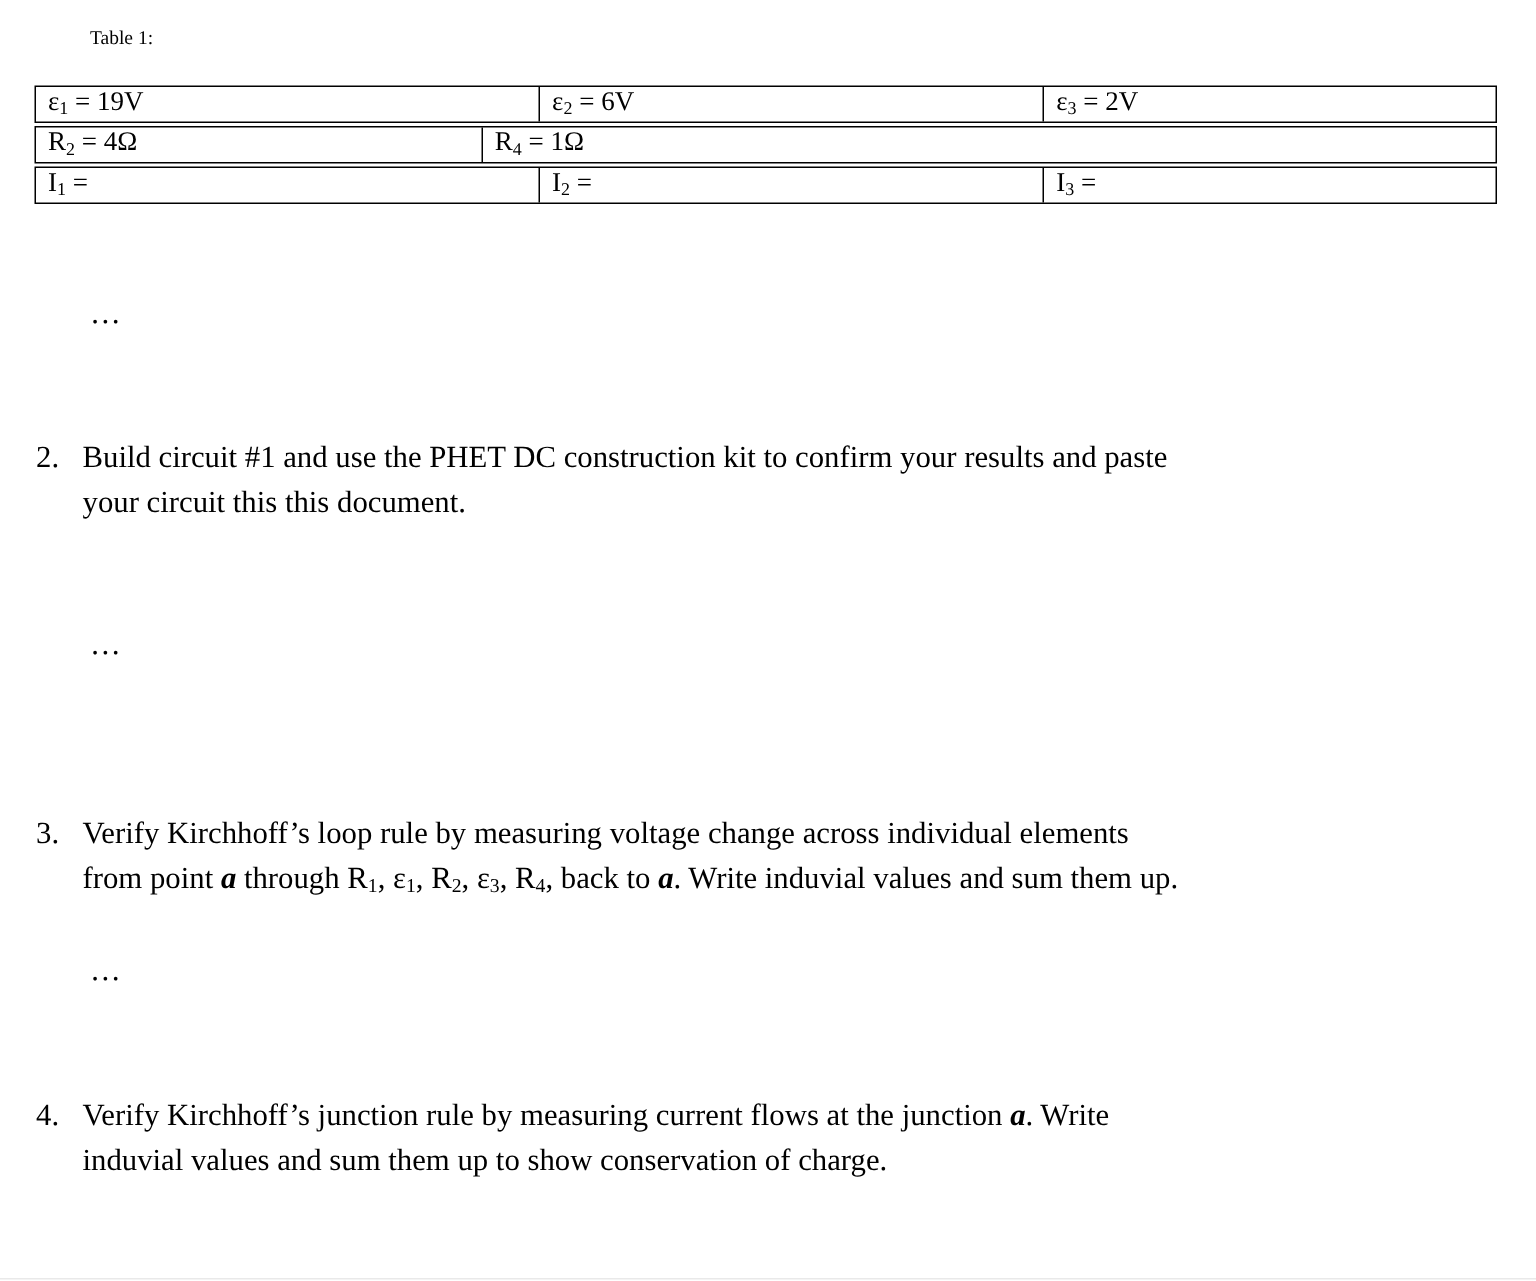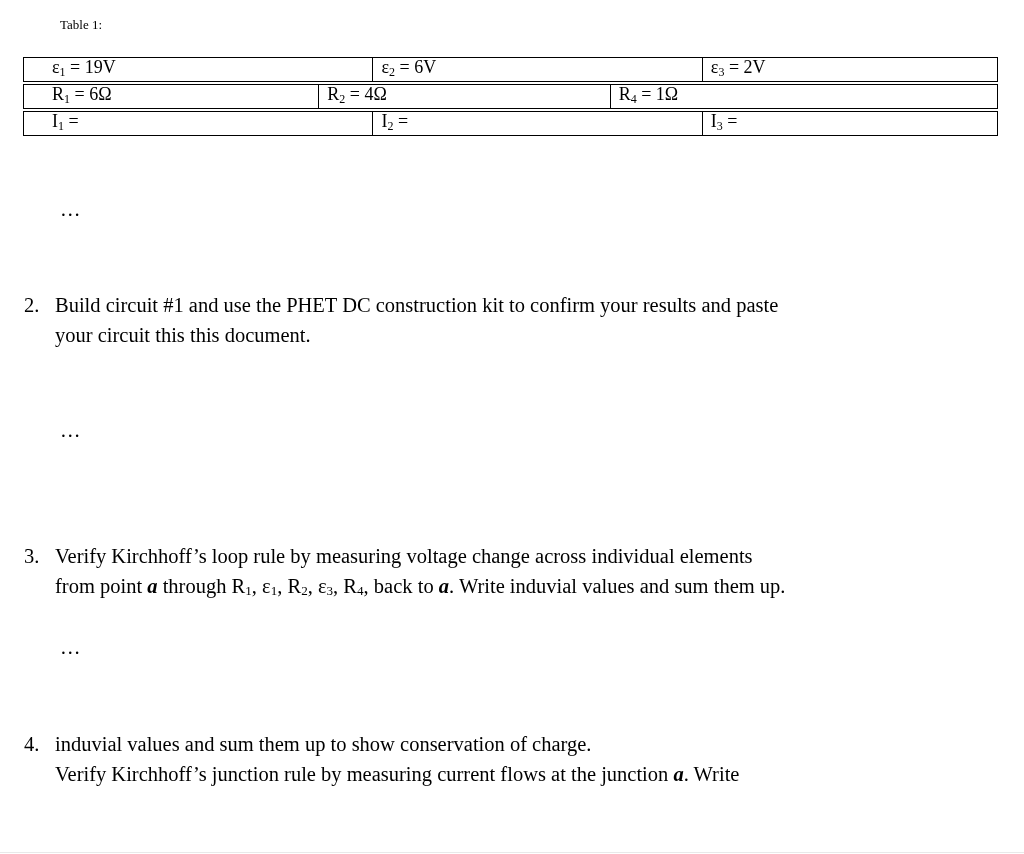--- a/index.html
+++ b/index.html
@@ -30,21 +30,20 @@
     top: 57px;
     width: 975px;
   }
   .t-row {
     display: flex;
     box-sizing: border-box;
     border: 1.5px solid #000;
     height: 25px;
     margin-bottom: 2px;
     background: #fff;
-    padding-left: 20px;
   }
   .t-row:last-child { margin-bottom: 0; }
   .t-cell {
     box-sizing: border-box;
     display: flex;
     align-items: center;
     padding-left: 8px;
     font-size: 18px;
     line-height: 21px;
     white-space: nowrap;
@@ -109,23 +108,20 @@
         <span><span>ε</span><span class="seg-sub">1</span><span> = 19V</span></span>
       </div>
     <div class="t-cell" style="width:33.3%">
         <span><span>ε</span><span class="seg-sub">2</span><span> = 6V</span></span>
       </div>
     <div class="t-cell" style="width:33.5%">
         <span><span>ε</span><span class="seg-sub">3</span><span> = 2V</span></span>
       </div>
   </div>
   <div class="t-row">
-    <div class="t-cell" style="width:25.0%">
-        <span><span>R</span><span class="seg-sub">1</span><span> = 6Ω</span></span>
-      </div>
     <div class="t-cell" style="width:26.8%">
         <span><span>R</span><span class="seg-sub">2</span><span> = 4Ω</span></span>
       </div>
     <div class="t-cell" style="width:24.0%">
         <span><span>R</span><span class="seg-sub">4</span><span> = 1Ω</span></span>
       </div>
   </div>
   <div class="t-row">
     <div class="t-cell" style="width:33.2%">
         <span><span>I</span><span class="seg-sub">1</span><span> =</span></span>
@@ -155,18 +151,18 @@
   <div class="item-number">3.</div>
   <div class="item-lines">
     <div class="line">Verify Kirchhoff’s loop rule by measuring voltage change across individual elements</div>
     <div class="line"><span>from point </span><span class="seg-bi">a</span><span> through R</span><span class="seg-sub">1</span><span>, ε</span><span class="seg-sub">1</span><span>, R</span><span class="seg-sub">2</span><span>, ε</span><span class="seg-sub">3</span><span>, R</span><span class="seg-sub">4</span><span>, back to </span><span class="seg-bi">a</span><span>. Write induvial values and sum them up.</span></div>
   </div>
 </div>
 
 <div class="list-item" style="top:729px">
   <div class="item-number">4.</div>
   <div class="item-lines">
+    <div class="line"><span>Verify Kirchhoff’s junction rule by measuring current flows at the junction </span><span class="seg-bi">a</span><span>. Write</span></div>
     <div class="line">induvial values and sum them up to show conservation of charge.</div>
-    <div class="line"><span>Verify Kirchhoff’s junction rule by measuring current flows at the junction </span><span class="seg-bi">a</span><span>. Write</span></div>
   </div>
 </div>
 
 <div class="page-bottom-edge"></div>
 
 </body></html>

